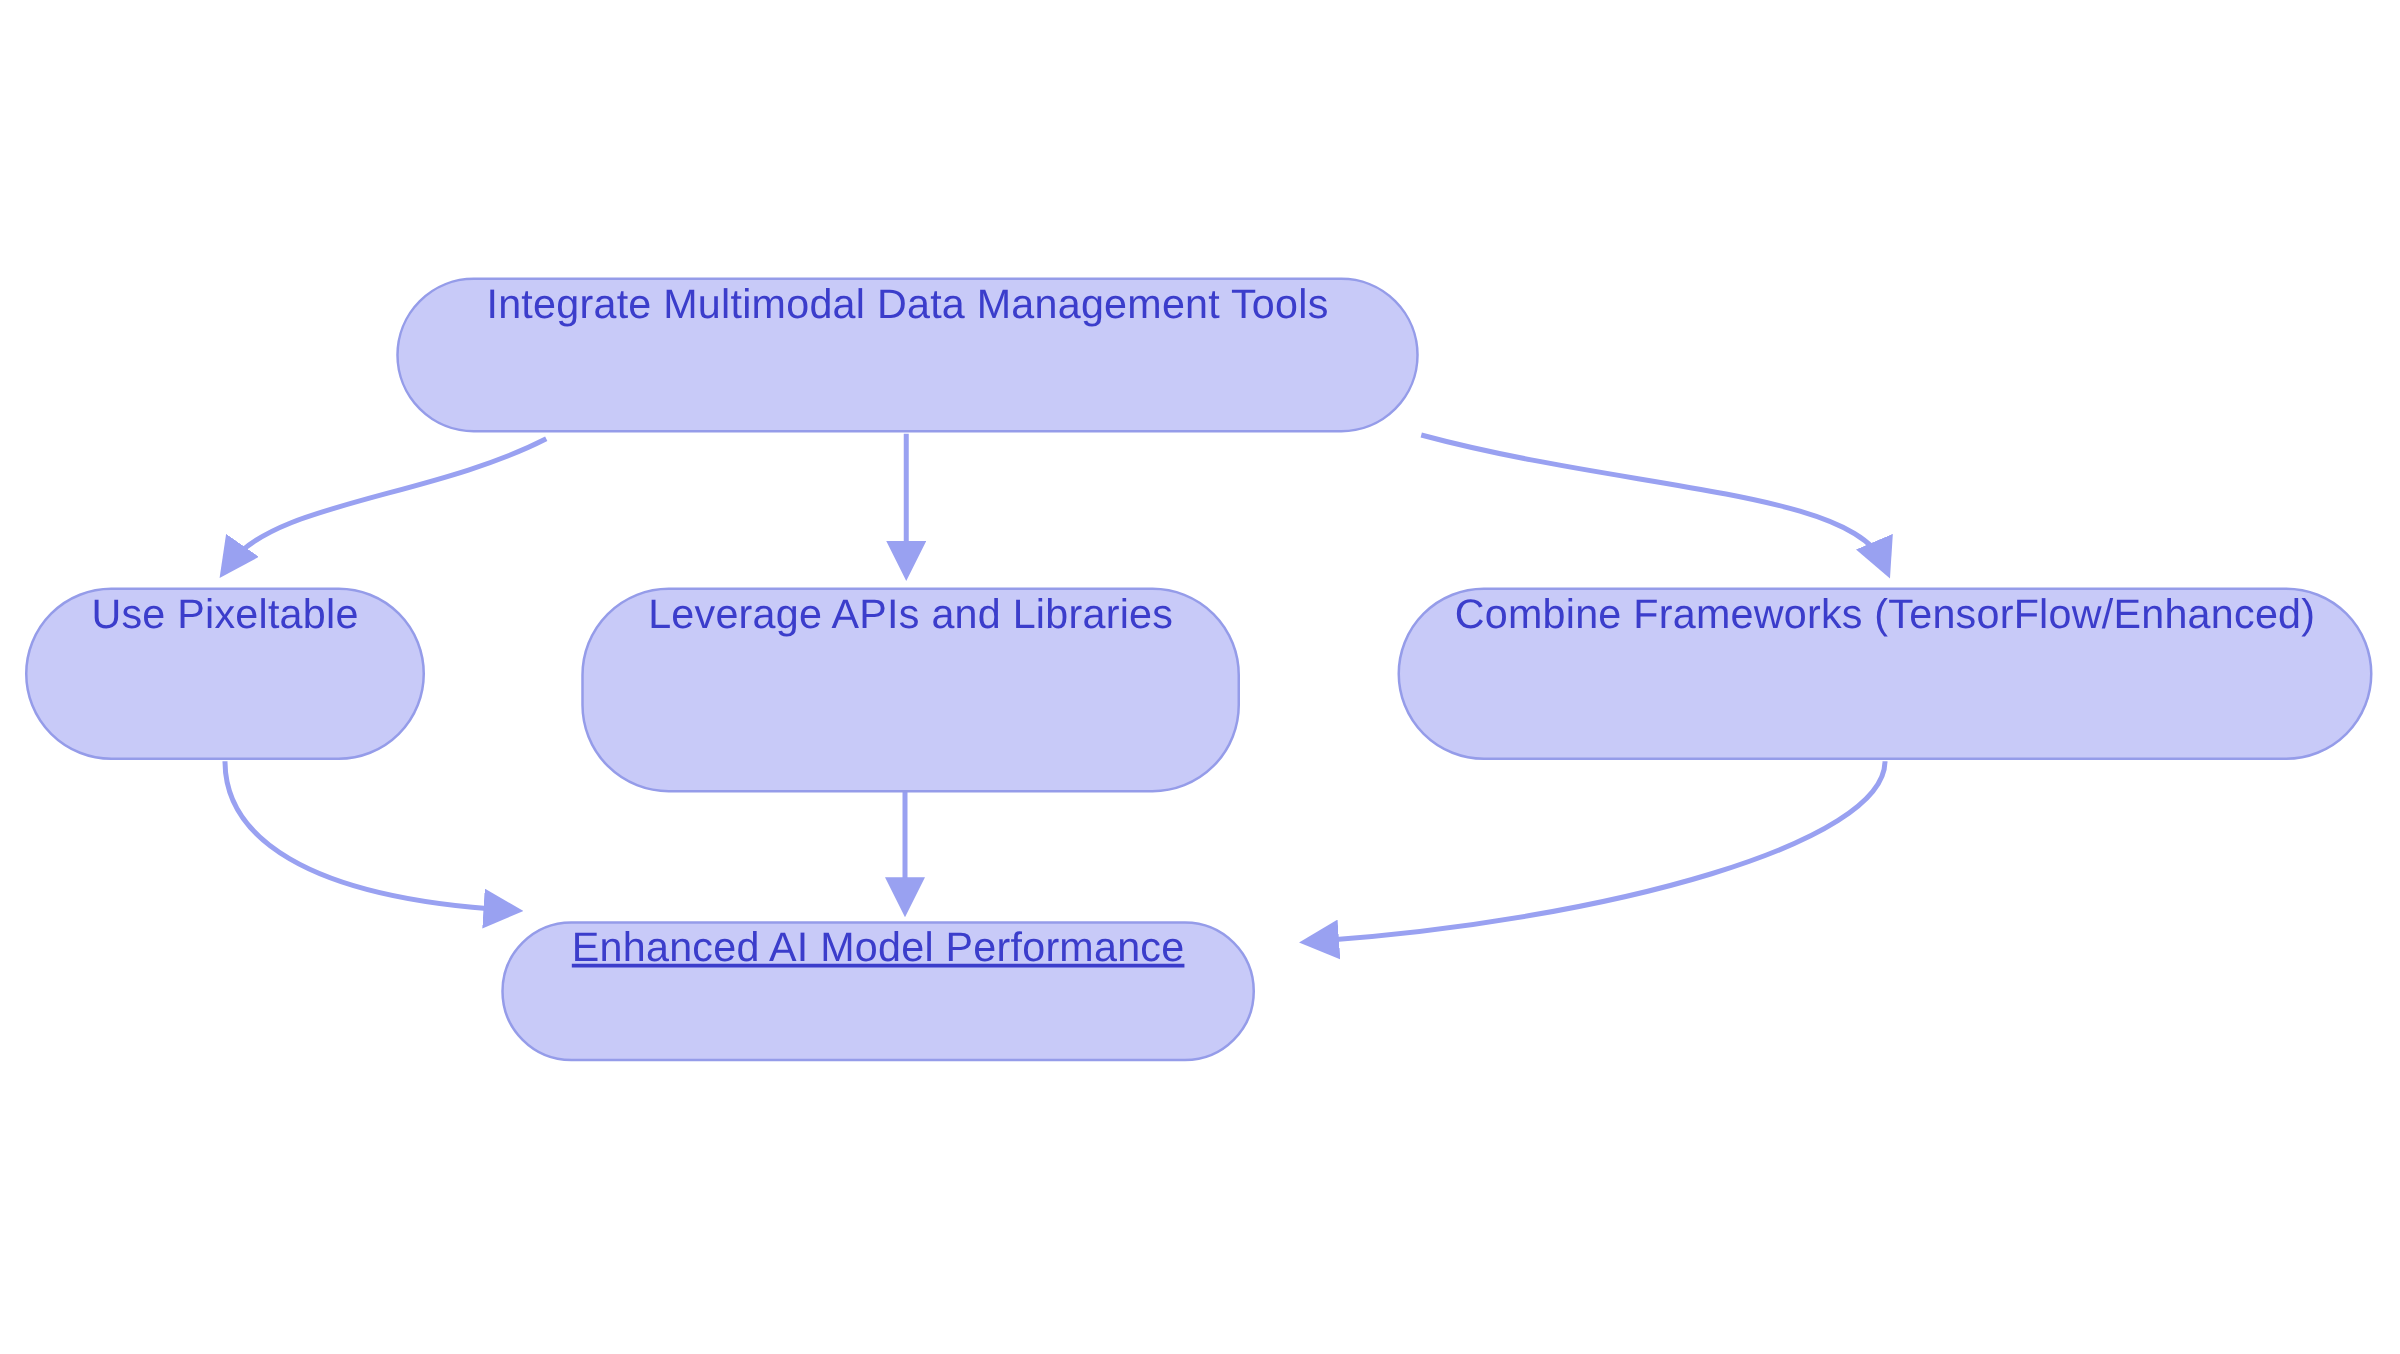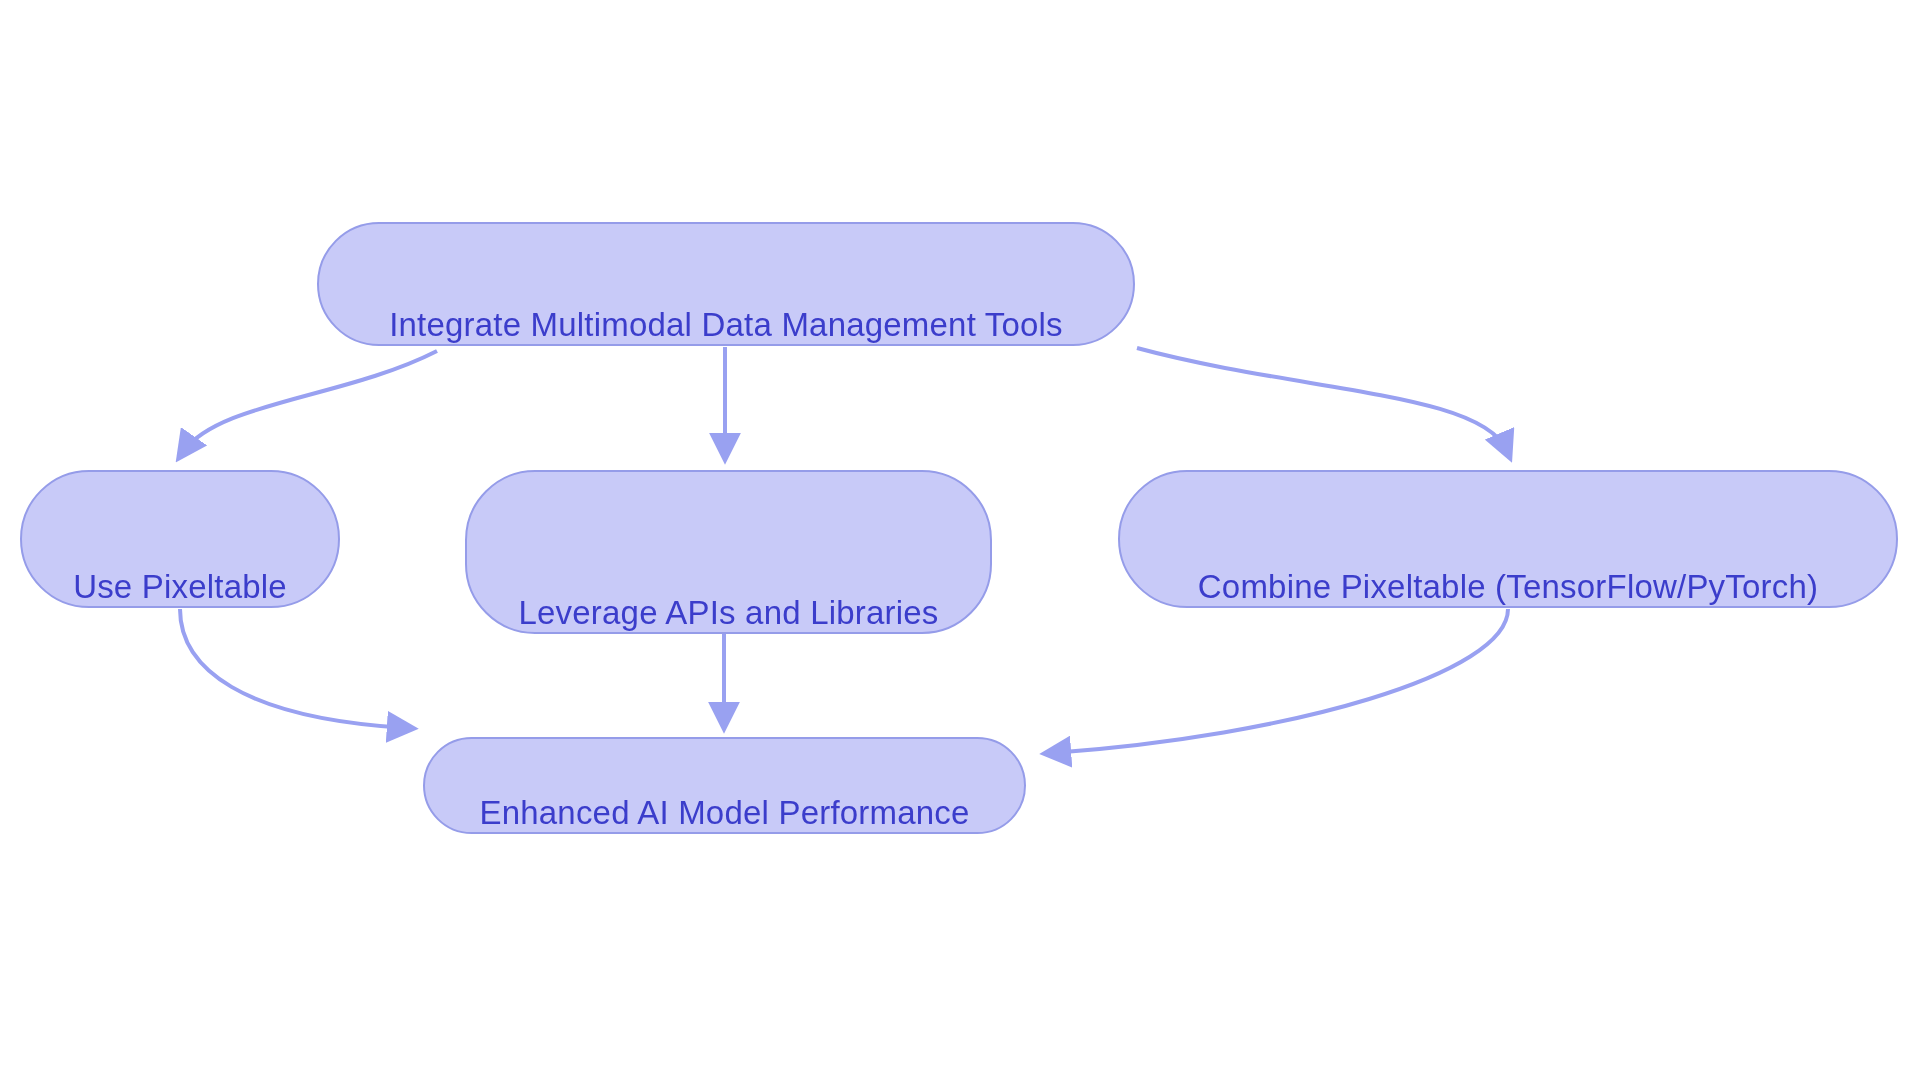--- a/index.html
+++ b/index.html
@@ -28,36 +28,36 @@
   svg.edges path.edge {
     fill: none;
     stroke: var(--edge, #99a1f1);
     stroke-width: 4;
     stroke-linecap: butt;
   }
   .arrowhead-shape { fill: var(--edge, #99a1f1); }
   .node {
     position: absolute;
     display: flex;
-    align-items: flex-end;
+    align-items: flex-start;
     justify-content: center;
     background: var(--node-fill);
     border: 2px solid var(--node-border);
     border-radius: 70px;
     color: var(--node-text);
     font-size: 33px;
     letter-spacing: 0.2px;
     text-align: center;
     white-space: nowrap;
   }
   .node-integrate   { left: 317px;  top: 222px; width: 818px; height: 124px; }
   .node-pixeltable  { left: 20px;   top: 470px; width: 320px; height: 138px; }
   .node-apis        { left: 465px;  top: 470px; width: 527px; height: 164px; }
   .node-frameworks  { left: 1118px; top: 470px; width: 780px; height: 138px; }
-  .node-performance { left: 423px;  top: 737px; width: 603px; height: 97px; }
+  .node-performance { left: 401px;  top: 737px; width: 603px; height: 112px; text-decoration: underline; }
 </style>
 </head>
 <body>
 
 <div class="canvas">
 
   <svg class="edges" viewBox="0 0 1920 1083" xmlns="http://www.w3.org/2000/svg" aria-hidden="true">
     <defs>
       <marker id="arrow" viewBox="0 0 10 10" refX="6" refY="5" markerWidth="8" markerHeight="8" orient="auto-start-reverse" markerUnits="strokeWidth">
         <path class="arrowhead-shape" d="M 0 0 L 10 5 L 0 10 z"></path>
@@ -78,20 +78,20 @@
 
   <div class="node node-pixeltable">
     <span>Use Pixeltable</span>
   </div>
 
   <div class="node node-apis">
     <span>Leverage APIs and Libraries</span>
   </div>
 
   <div class="node node-frameworks">
-    <span>Combine Pixeltable (TensorFlow/PyTorch)</span>
+    <span>Combine Frameworks (TensorFlow/Enhanced)</span>
   </div>
 
   <div class="node node-performance">
     <span>Enhanced AI Model Performance</span>
   </div>
 
 </div>
 
 </body></html>

